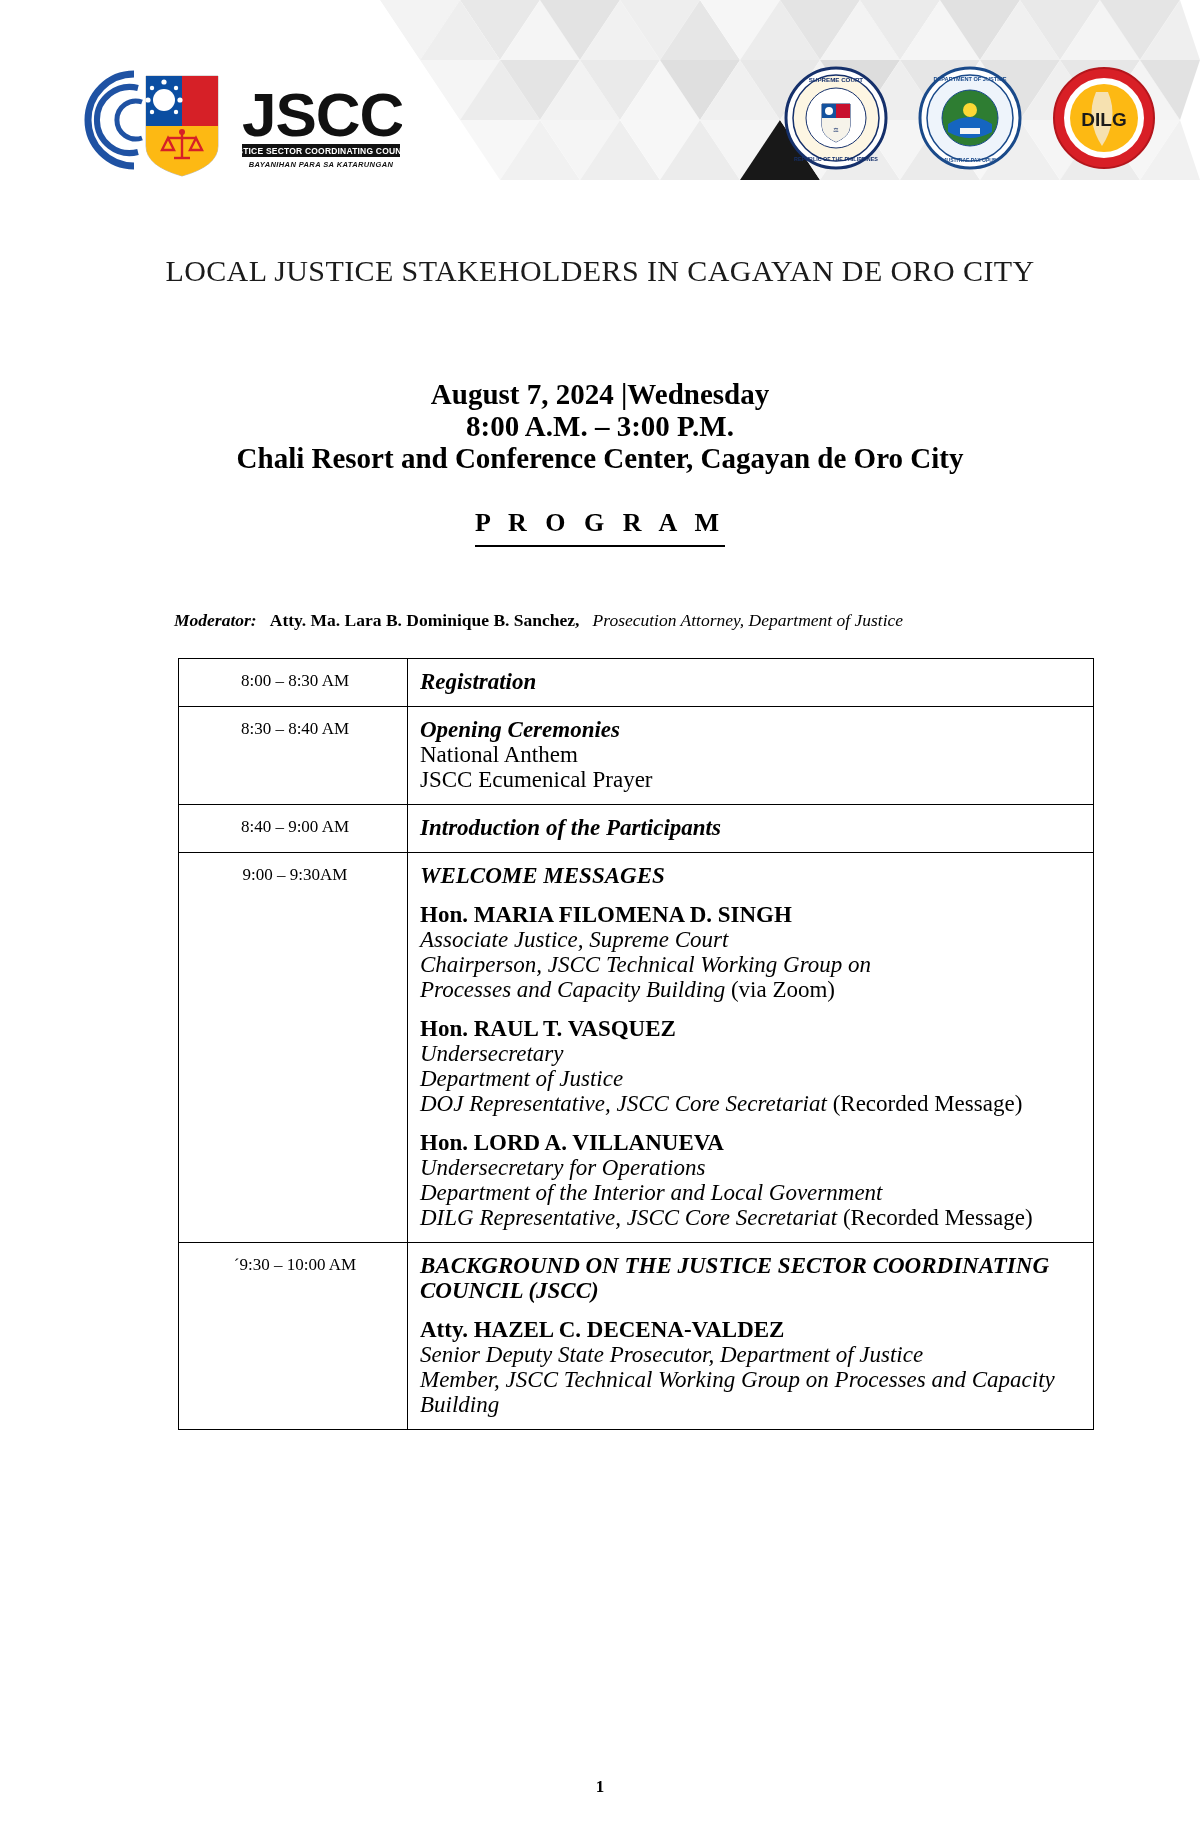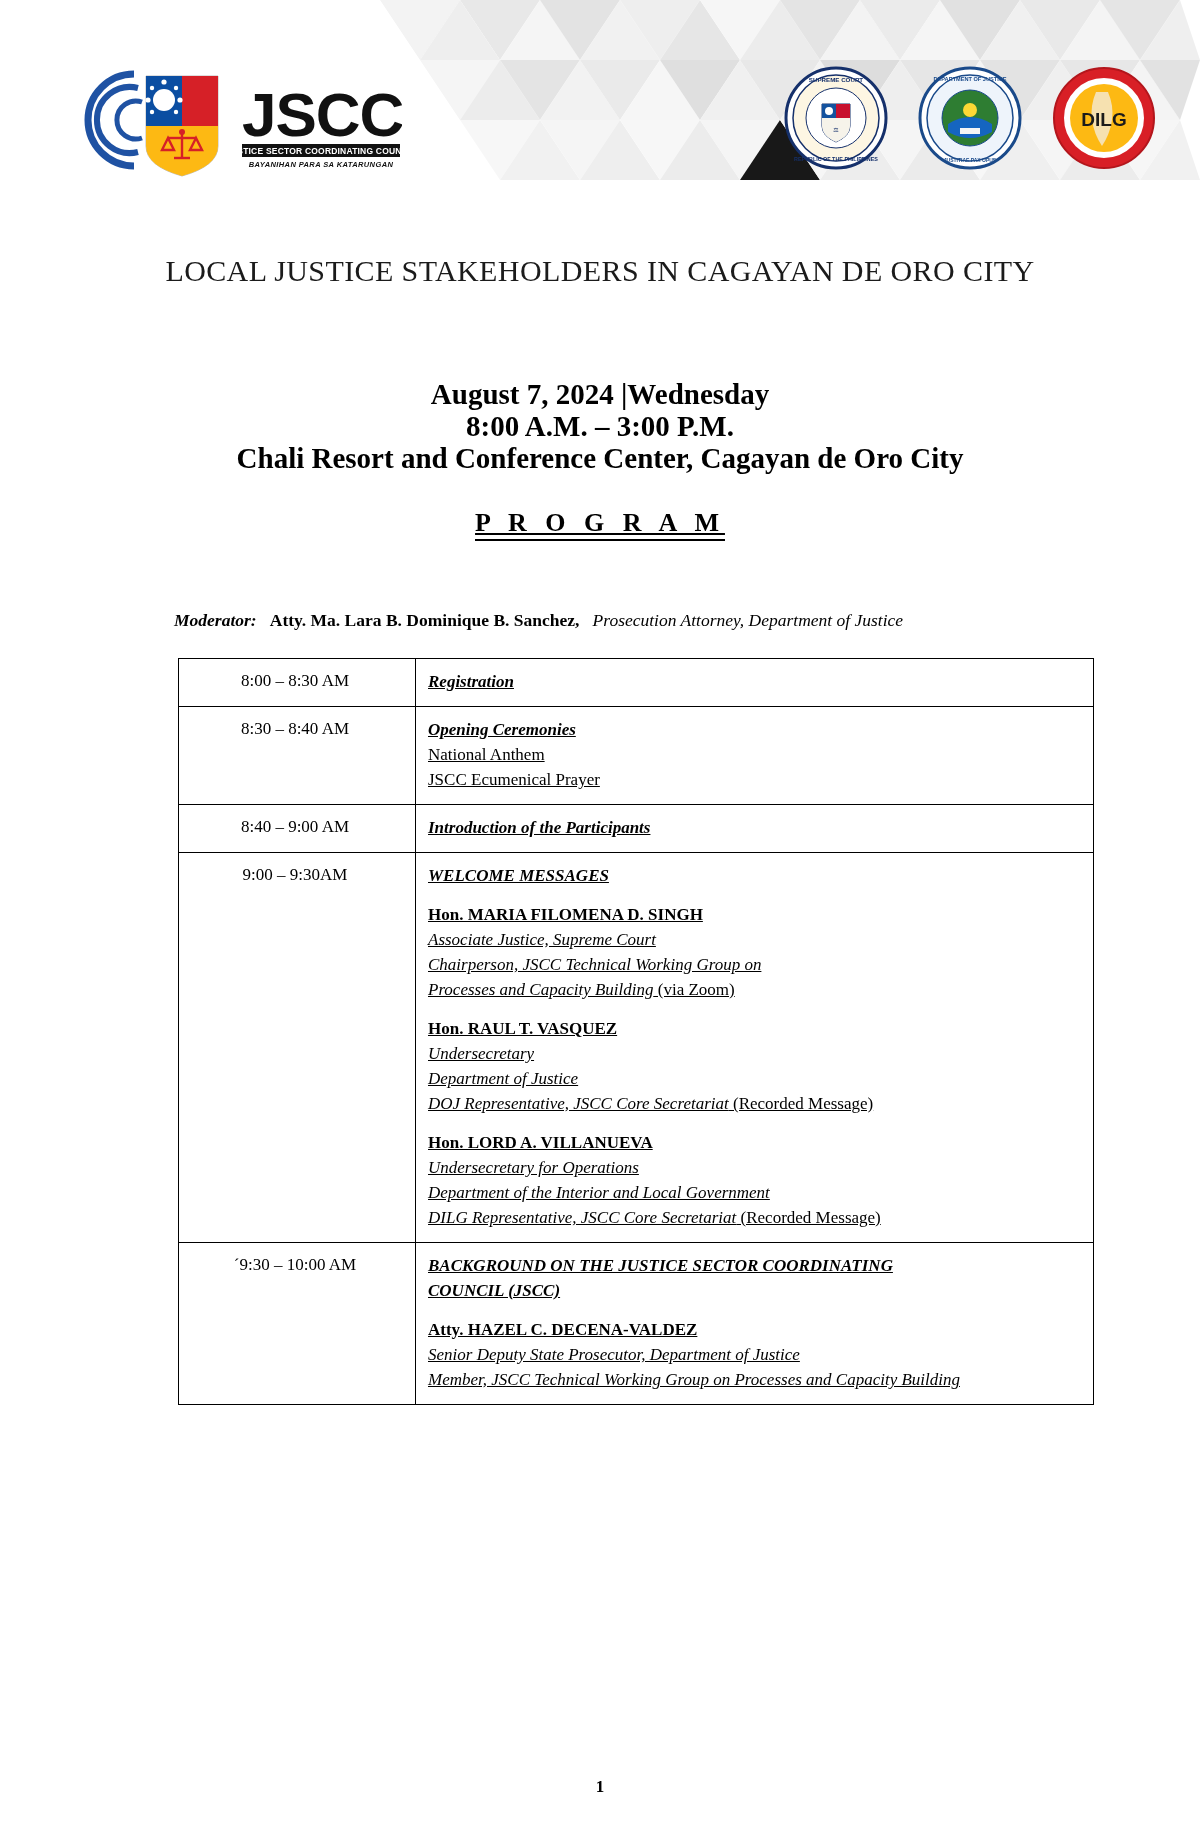--- a/index.html
+++ b/index.html
@@ -93,22 +93,21 @@
     top: 508px;
     left: 0;
     width: 1200px;
     text-align: center;
   }
   .program-word span {
     font-size: 26px;
     font-weight: bold;
     letter-spacing: 6px;
     border-bottom: 2px solid #000;
-    padding-bottom: 2px;
-    text-decoration: underline;
+    padding-bottom: 8px;
   }
 
   .moderator-line {
     position: absolute;
     top: 608px;
     left: 174px;
     width: 950px;
     font-size: 17.5px;
     line-height: 24px;
     white-space: nowrap;
@@ -130,33 +129,32 @@
     position: absolute;
     top: 658px;
     left: 178px;
     width: 916px;
     border-collapse: collapse;
     table-layout: fixed;
   }
   table.program td {
     border: 1.6px solid #000000;
     vertical-align: top;
-    padding: 10px 16px 12px 12px;
+    padding: 10px 8px 12px 12px;
   }
   td.time-cell {
     width: 208px;
     text-align: center;
     font-size: 17px;
     line-height: 23px;
     white-space: nowrap;
   }
   td.detail-cell {
-    font-size: 17px;
+    font-size: 23px;
     line-height: 25px;
-    text-decoration: underline;
   }
   .d-head {
     font-weight: bold;
     font-style: italic;
   }
   .d-head-caps {
     font-weight: bold;
     font-style: italic;
   }
   .d-plain { font-style: normal; }

